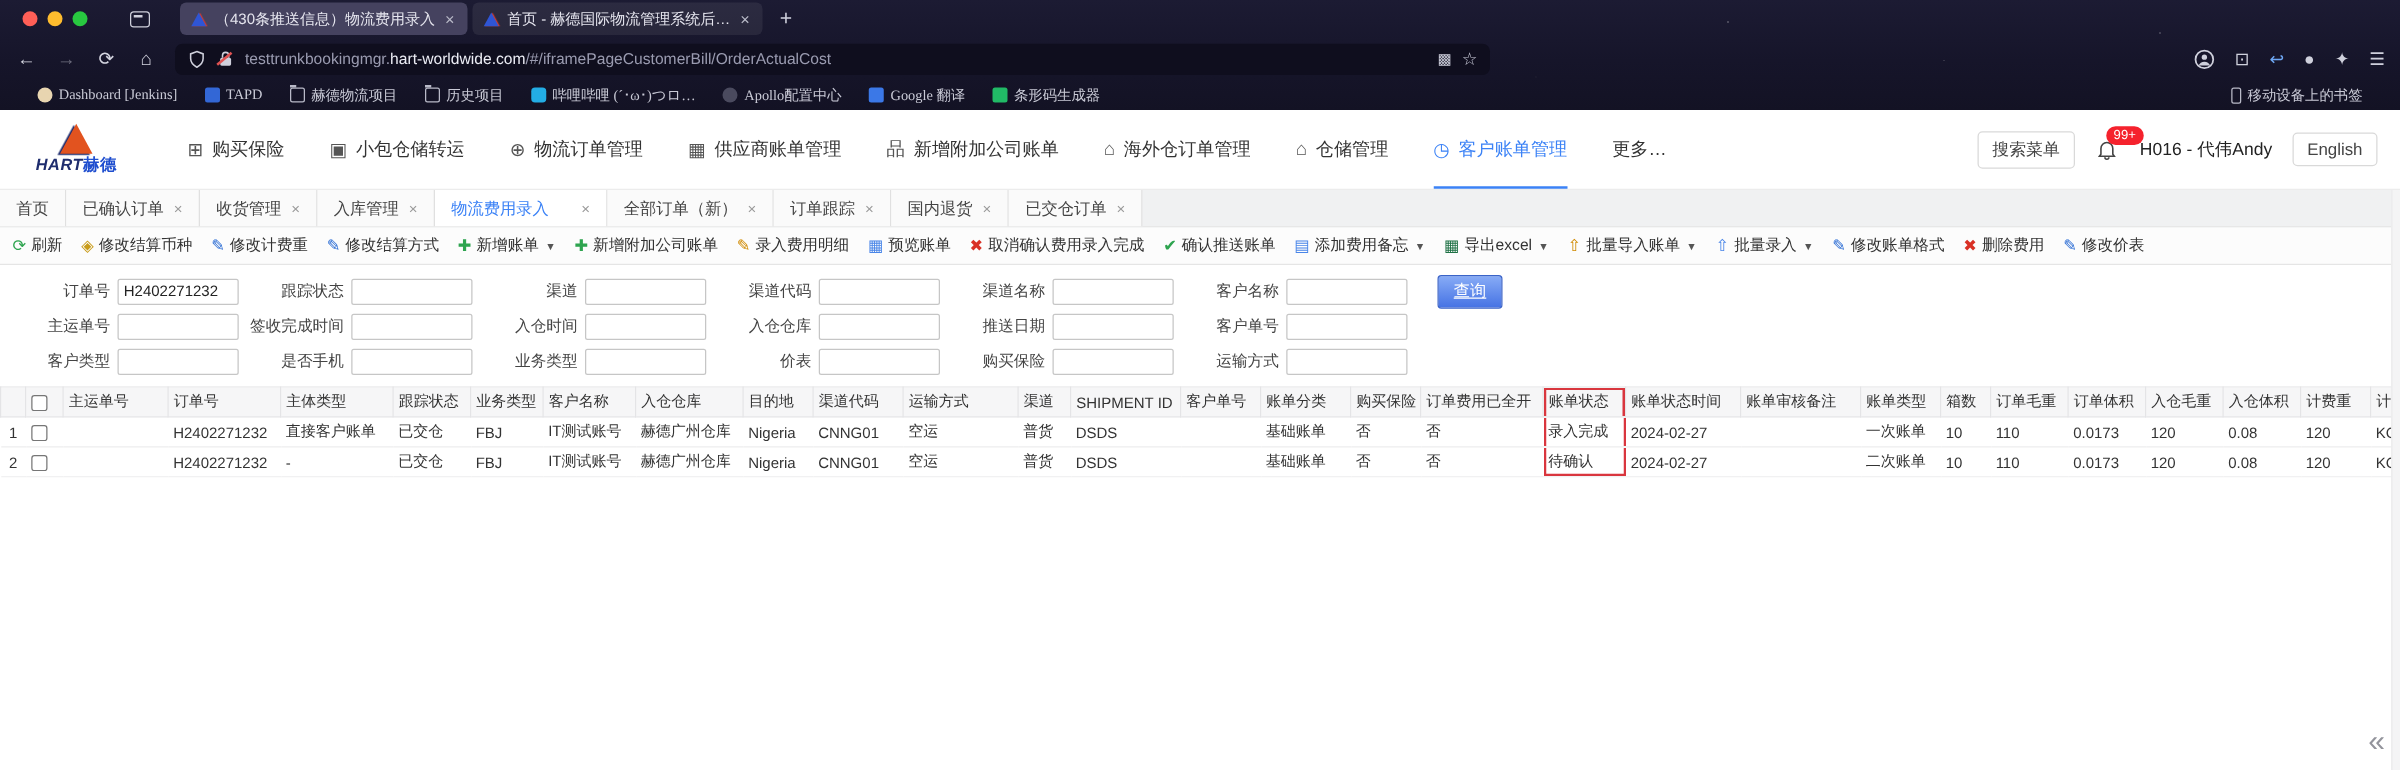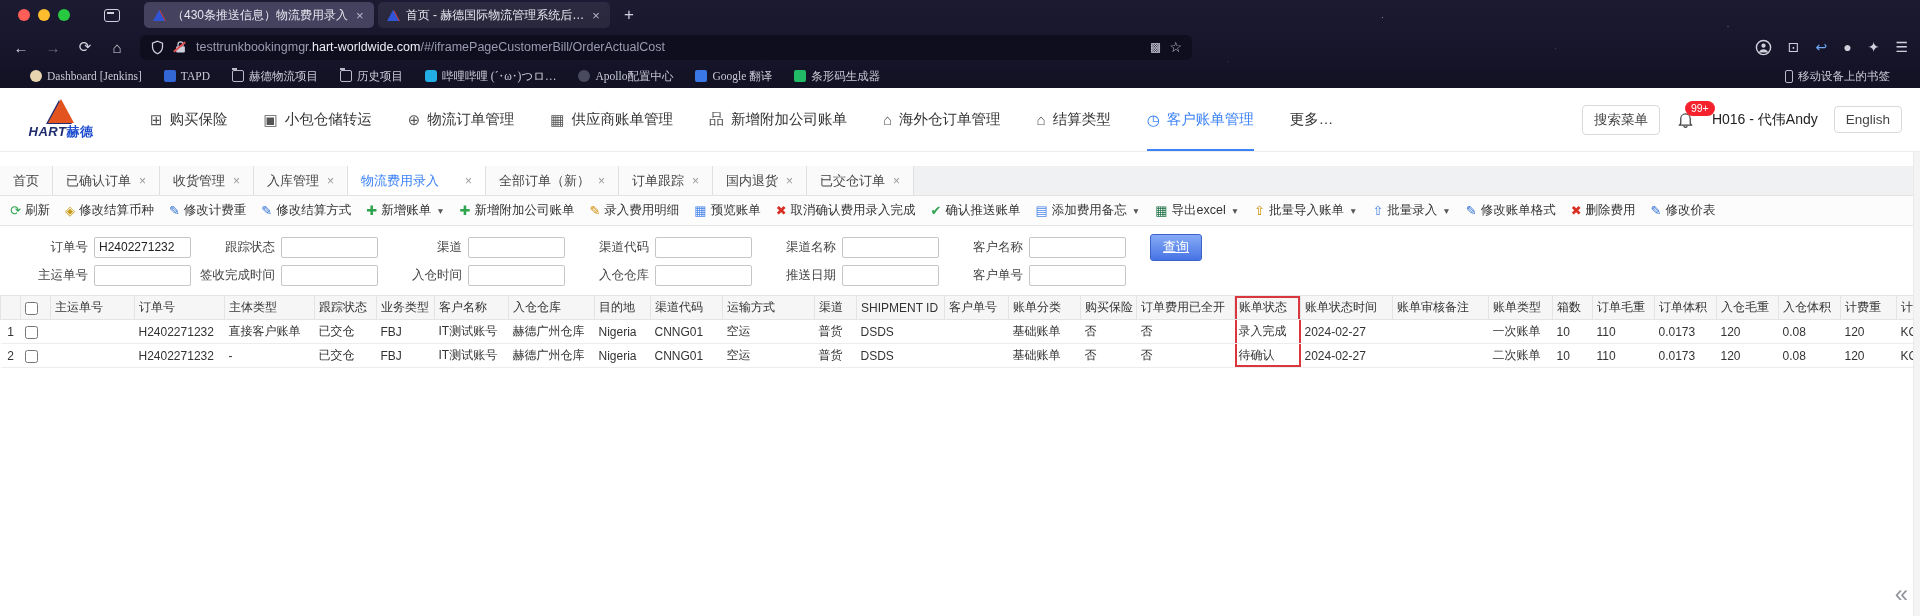--- a/index.html
+++ b/index.html
@@ -66,21 +66,21 @@
   .mnav.active{color:#3b82f6;border-bottom-color:#3b82f6;}
   .mnav.active .g{color:#3b82f6;}
   .headright{margin-left:auto;display:flex;align-items:center;gap:16px;}
   .btn-outline{border:1px solid #d9d9d9;border-radius:4px;padding:5px 11px;font-size:13.5px;color:#444;background:#fff;white-space:nowrap;}
   .bellwrap{position:relative;width:20px;height:20px;}
   .bellwrap svg{width:19px;height:19px;fill:none;stroke:#444;stroke-width:1.6;}
   .badge{position:absolute;top:-9px;left:9px;background:#f5222d;color:#fff;font-size:10.5px;border-radius:9px;padding:1px 6px;line-height:13px;}
   .username{font-size:14px;color:#222;white-space:nowrap;}
 
   
-  .pagetabs{height:30px;background:#f0f1f2;display:flex;align-items:stretch;border-bottom:1px solid #e3e3e3;margin-top:14px;}
+  .pagetabs{height:30px;background:#f0f1f2;display:flex;align-items:stretch;border-bottom:1px solid #e3e3e3;}
   .ptab{display:flex;align-items:center;gap:8px;padding:0 13px;font-size:13px;color:#444;background:#fafafa;border-right:1px solid #e0e0e0;white-space:nowrap;}
   .ptab.active{background:#fff;color:#3b82f6;gap:26px;}
   .ptab .x{color:#999;font-size:12px;}
 
   
   .toolbar{height:30px;background:#fcfcfc;border-bottom:1px solid #e5e5e5;display:flex;align-items:center;padding:0 10px;gap:15px;
     font-size:12.5px;color:#333;white-space:nowrap;overflow:hidden;}
   .titem{display:flex;align-items:center;gap:4px;flex:none;}
   .ticon{font-size:13px;line-height:1;}
   .caret{font-size:8.5px;color:#555;margin-left:1px;}
@@ -236,21 +236,21 @@
       <div class="mnav">
         <span class="g">品</span>
         <span>新增附加公司账单</span>
       </div>
       <div class="mnav">
         <span class="g">⌂</span>
         <span>海外仓订单管理</span>
       </div>
       <div class="mnav">
         <span class="g">⌂</span>
-        <span>结算类型</span>
+        <span>仓储管理</span>
       </div>
       <div class="mnav active">
         <span class="g">◷</span>
         <span>客户账单管理</span>
       </div>
       <div class="mnav">
         <span>更多…</span>
       </div>
     </div>
   <div class="headright">
@@ -423,20 +423,46 @@
       <div class="fgroup">
         <span class="flabel">入仓仓库</span>
         <input class="finput" type="text" style="">
       </div>
       <div class="fgroup">
         <span class="flabel">推送日期</span>
         <input class="finput" type="text" style="">
       </div>
       <div class="fgroup">
         <span class="flabel">客户单号</span>
+        <input class="finput" type="text" style="">
+      </div>
+    </div>
+    <div class="frow">
+      <div class="fgroup">
+        <span class="flabel">客户类型</span>
+        <input class="finput" type="text" style="">
+      </div>
+      <div class="fgroup">
+        <span class="flabel">是否手机</span>
+        <input class="finput" type="text" style="">
+      </div>
+      <div class="fgroup">
+        <span class="flabel">业务类型</span>
+        <input class="finput" type="text" style="">
+      </div>
+      <div class="fgroup">
+        <span class="flabel">价表</span>
+        <input class="finput" type="text" style="">
+      </div>
+      <div class="fgroup">
+        <span class="flabel">购买保险</span>
+        <input class="finput" type="text" style="">
+      </div>
+      <div class="fgroup">
+        <span class="flabel">运输方式</span>
         <input class="finput" type="text" style="">
       </div>
     </div>
   </div>
 <div class="grid">
     <table id="dtable">
       <colgroup>
         <col style="width: 20px;">
         <col style="width: 30px;">
         <col style="width: 84px;">

